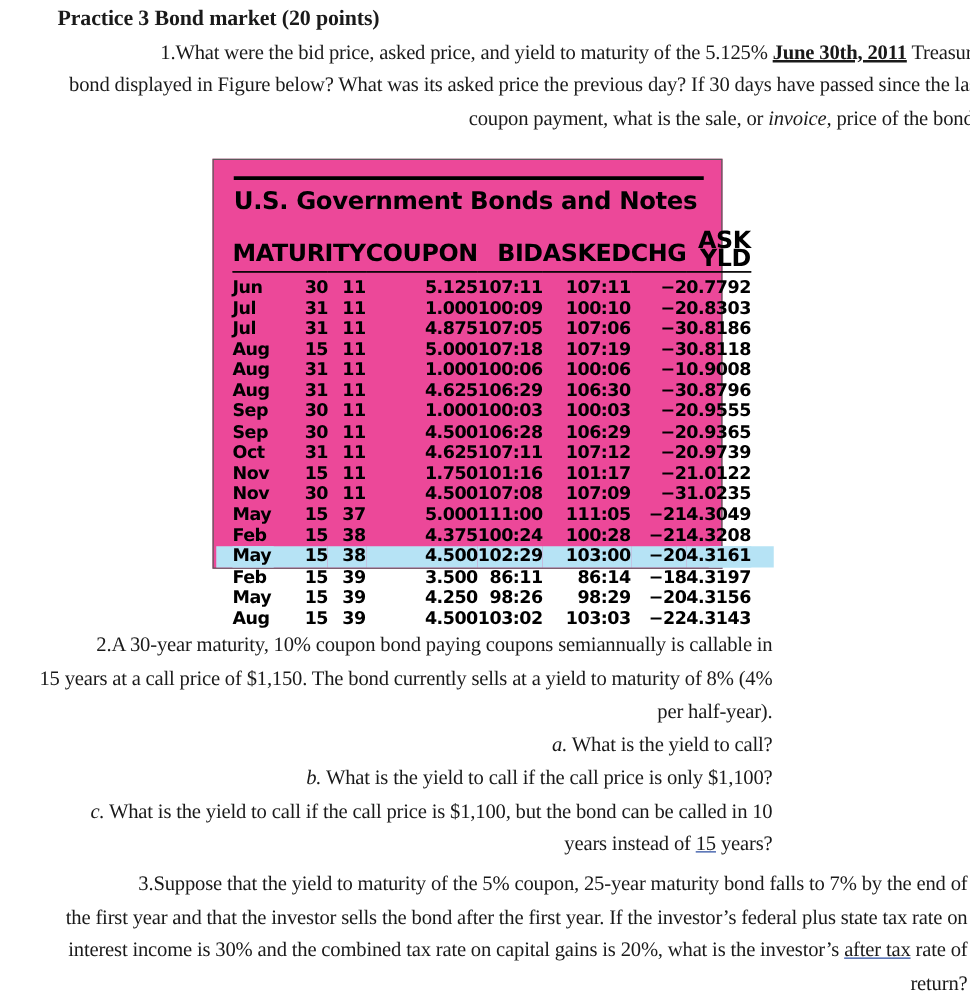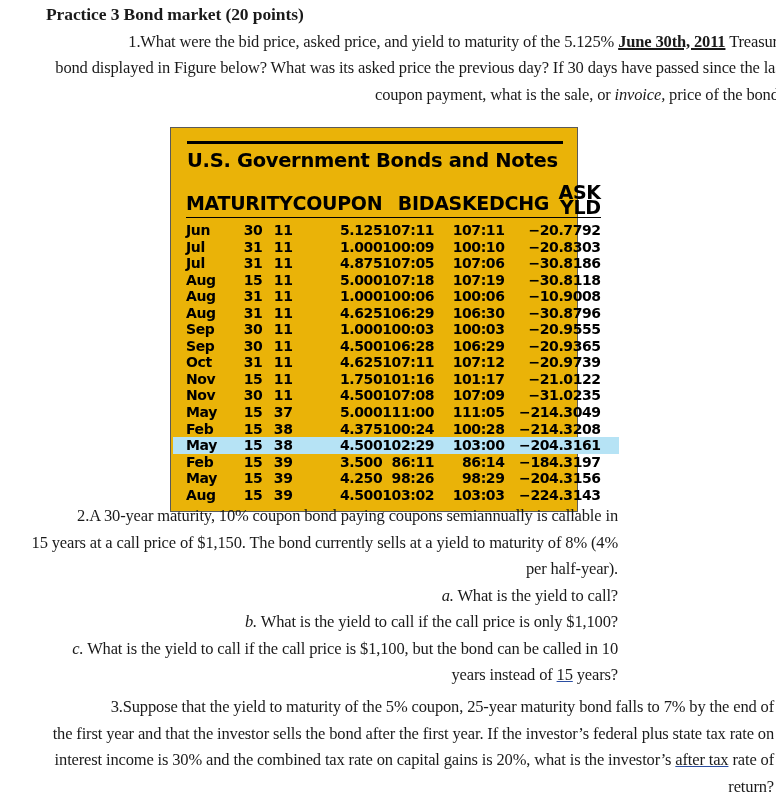--- a/index.html
+++ b/index.html
@@ -62,23 +62,23 @@
     text-decoration-thickness: 1.2px;
     text-underline-offset: 1px;
   }
 
   
   .figure-wrap {
     position: absolute;
     left: 170px;
     top: 127px;
     width: 408px;
-    height: 385px;
+    height: 328px;
     border: 1.3px solid #5a5a5a;
-    background: #eab308;
+    background: #ec4899;
     box-sizing: border-box;
   }
   .figure-inner {
     padding: 9px 12px 8px 14px;
   }
   .fig-rule-top {
     border-top: 3px solid #000;
     margin: 4px 2px 0 2px;
   }
   .fig-title {

